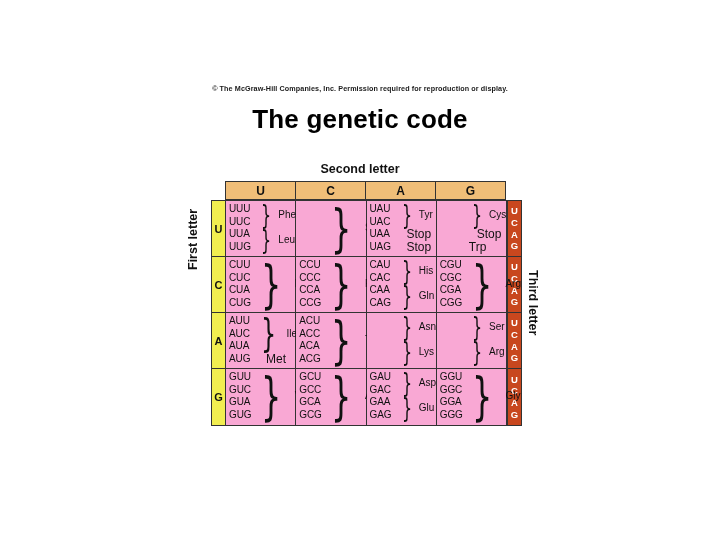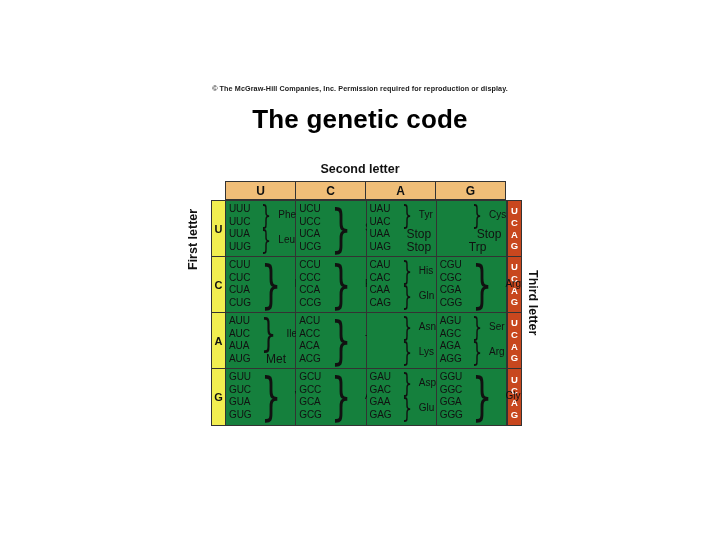--- a/index.html
+++ b/index.html
@@ -152,21 +152,21 @@
     color: #ffffff;
     line-height: 1.22;
   }
   .third-letter-cell span { display: block; }
 
   .codon-cell {
     flex: 1 1 0;
     border-right: 1px solid #333333;
     box-sizing: border-box;
     position: relative;
-    background: #15803d;
+    background: #f9a8d4;
     padding: 2px 0 0 3px;
   }
   .codon-cell.last-codon { border-right: 1px solid #333333; }
 
   .codon-list {
     display: flex;
     flex-direction: column;
     font-size: 10px;
     line-height: 12.6px;
     color: #111111;
@@ -255,34 +255,20 @@
               <span class="brace-glyph" style="font-size: 25.704px; line-height: 25.2px;">}</span>
               <span class="brace-label">Phe</span>
             </div>
             <div class="brace" style="top: 27.2px; left: 35px; height: 25.2px;">
               <span class="brace-glyph" style="font-size: 25.704px; line-height: 25.2px;">}</span>
               <span class="brace-label">Leu</span>
             </div>
           </div>
         </div>
         <div class="codon-cell">
-          <div class="codon-list">
-            <div class="codon-line">
-              <span class="codon-text">UCU</span>
-            </div>
-            <div class="codon-line">
-              <span class="codon-text">UCC</span>
-            </div>
-            <div class="codon-line">
-              <span class="codon-text">UCA</span>
-            </div>
-            <div class="codon-line">
-              <span class="codon-text">UCG</span>
-            </div>
-          </div>
           <div class="group-overlay">
             <div class="brace" style="top: 2px; left: 35px; height: 50.4px;">
               <span class="brace-glyph" style="font-size: 51.408px; line-height: 50.4px;">}</span>
               <span class="brace-label">Ser</span>
             </div>
           </div>
         </div>
         <div class="codon-cell">
           <div class="codon-list">
             <div class="codon-line">
@@ -478,34 +464,20 @@
               <span class="brace-glyph" style="font-size: 25.704px; line-height: 25.2px;">}</span>
               <span class="brace-label">Asn</span>
             </div>
             <div class="brace" style="top: 27.2px; left: 35px; height: 25.2px;">
               <span class="brace-glyph" style="font-size: 25.704px; line-height: 25.2px;">}</span>
               <span class="brace-label">Lys</span>
             </div>
           </div>
         </div>
         <div class="codon-cell last-codon">
-          <div class="codon-list">
-            <div class="codon-line">
-              <span class="codon-text">AGU</span>
-            </div>
-            <div class="codon-line">
-              <span class="codon-text">AGC</span>
-            </div>
-            <div class="codon-line">
-              <span class="codon-text">AGA</span>
-            </div>
-            <div class="codon-line">
-              <span class="codon-text">AGG</span>
-            </div>
-          </div>
           <div class="group-overlay">
             <div class="brace" style="top: 2px; left: 35px; height: 25.2px;">
               <span class="brace-glyph" style="font-size: 25.704px; line-height: 25.2px;">}</span>
               <span class="brace-label">Ser</span>
             </div>
             <div class="brace" style="top: 27.2px; left: 35px; height: 25.2px;">
               <span class="brace-glyph" style="font-size: 25.704px; line-height: 25.2px;">}</span>
               <span class="brace-label">Arg</span>
             </div>
           </div>

